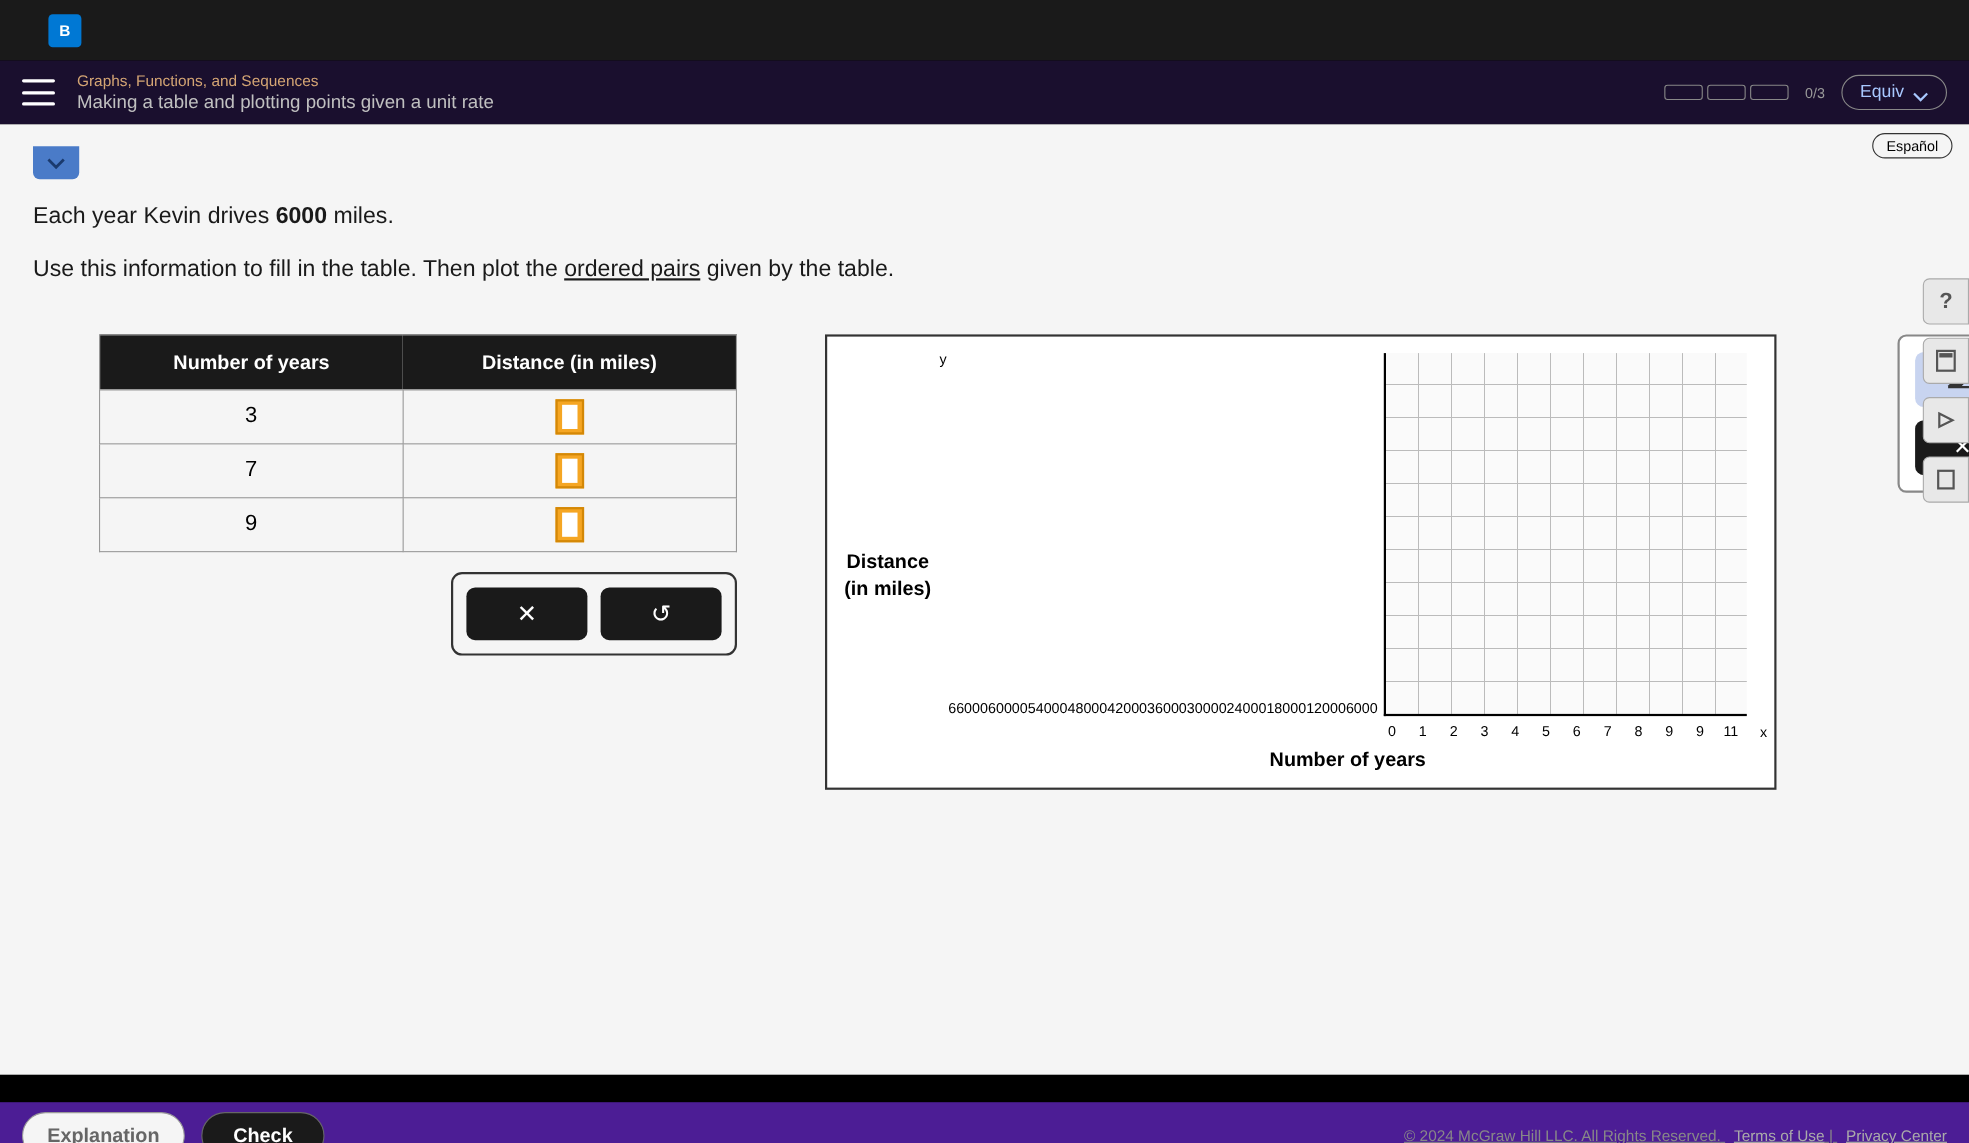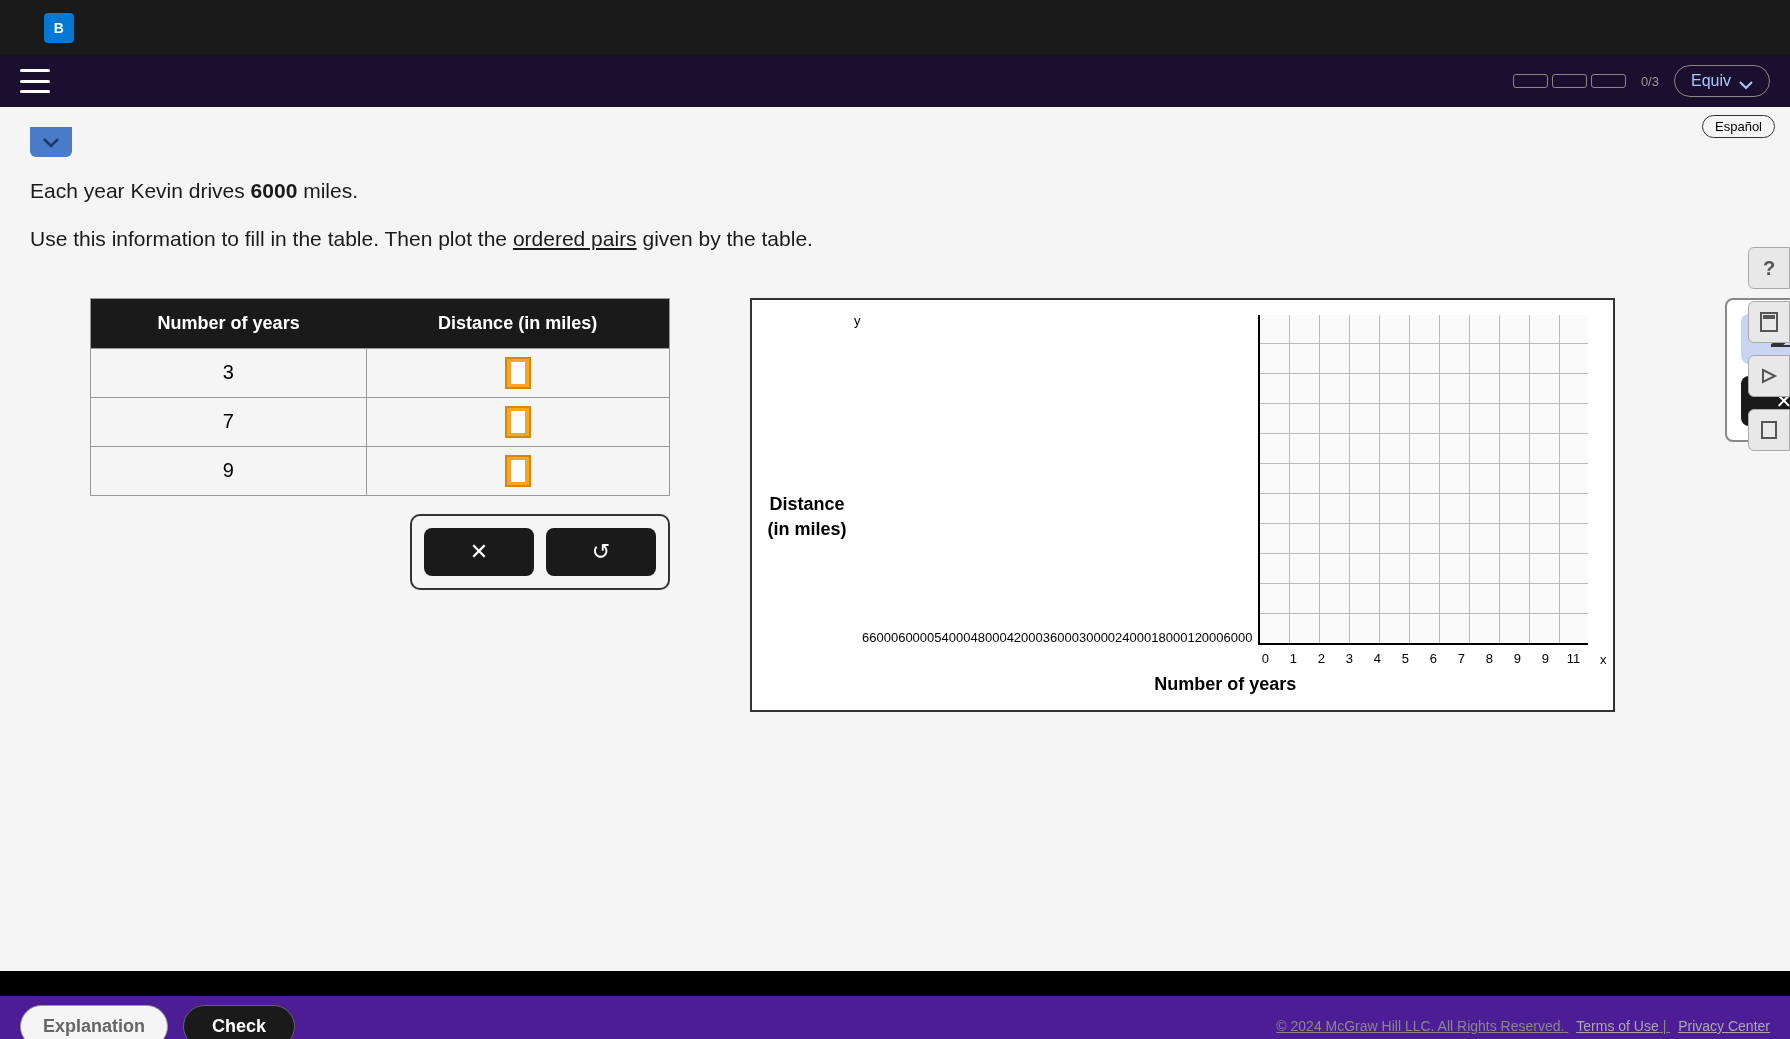--- a/index.html
+++ b/index.html
@@ -77,20 +77,24 @@
   <div class="b-icon">B</div>
 </div>
 
 <div class="header">
   <div class="header-left">
     <div class="hamburger">
         <span></span>
         <span></span>
         <span></span>
       </div>
+    <div class="header-text">
+      <div class="topic">Graphs, Functions, and Sequences</div>
+      <div class="title">Making a table and plotting points given a unit rate</div>
+    </div>
   </div>
   <div class="header-right">
     <div class="progress-boxes">
         <div></div>
         <div></div>
         <div></div>
       </div>
     <span class="progress-text">0/3</span>
     <div class="equiv-btn">
       <span>Equiv</span>

